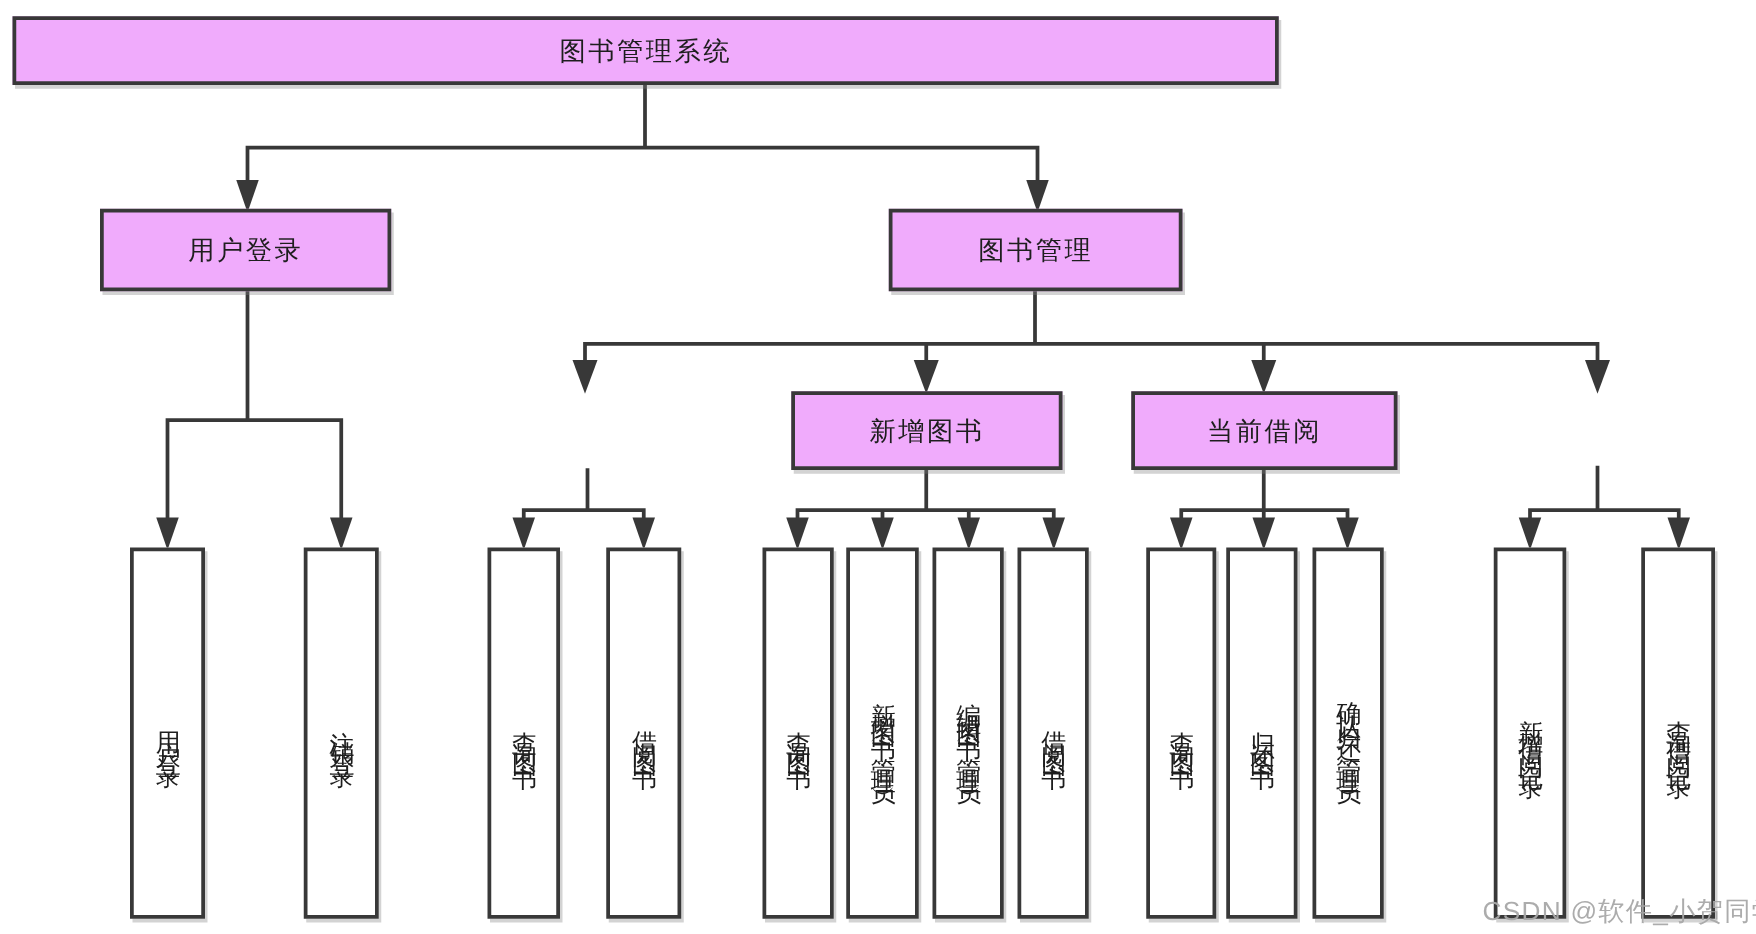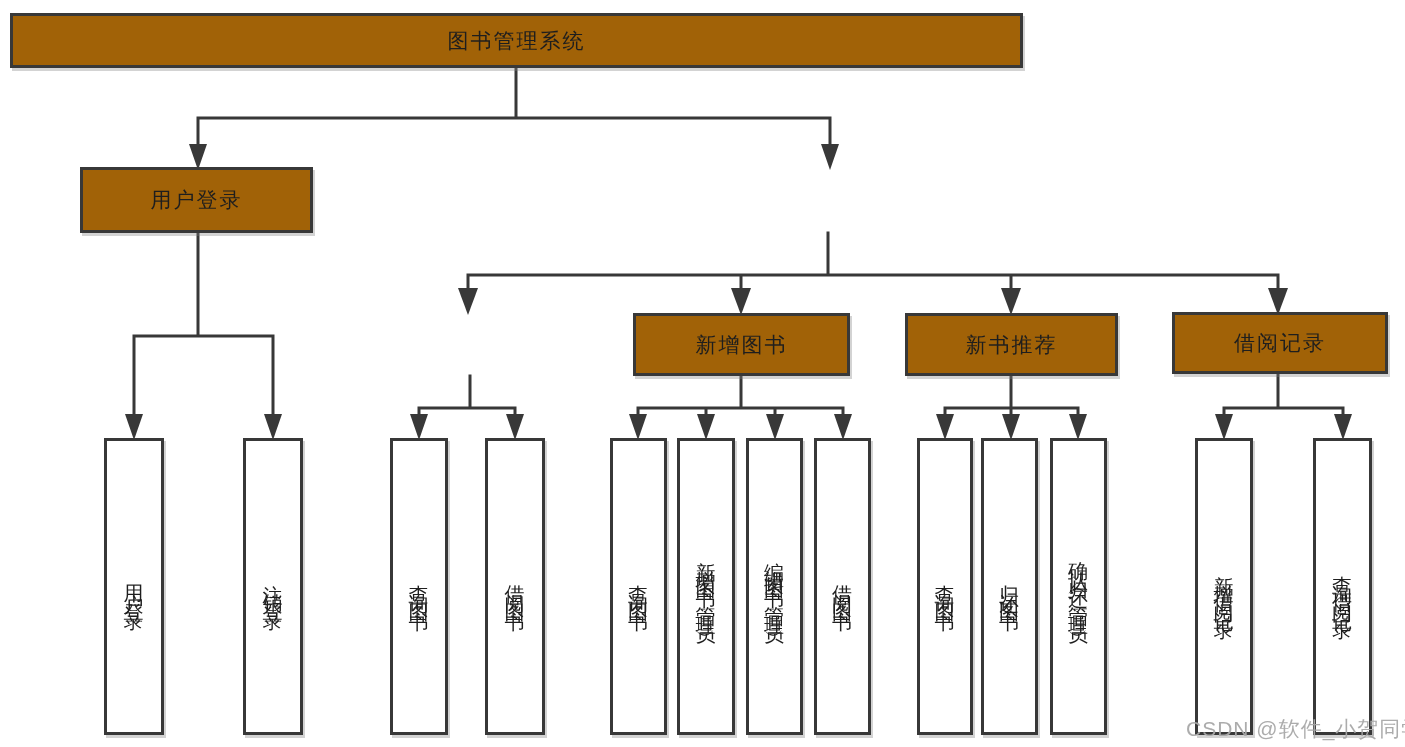--- a/index.html
+++ b/index.html
@@ -8,21 +8,21 @@
     width:1405px; height:747px;
     background:#ffffff;
     font-family:"Liberation Sans","DejaVu Sans",sans-serif;
     overflow:hidden;
   }
   #wires { position:absolute; left:0; top:0; width:1405px; height:747px; }
   .hbox {
     position:absolute;
     box-sizing:border-box;
     border:3px solid #383838;
-    background:#a16207;
+    background:#f0abfc;
     display:flex; align-items:center; justify-content:center;
     font-size:21px; letter-spacing:2px; color:#1e1e1e;
     box-shadow:2px 3px 0 rgba(130,130,130,0.35);
     z-index:2;
   }
   .leaf {
     position:absolute;
     top:438px; height:297px;
     box-sizing:border-box;
     border:3px solid #383838;
@@ -88,29 +88,29 @@
     </g>
   </svg>
 
   <div class="hbox" style="left:10px; top:13px; width:1013px; height:55px;">
     <span>图书管理系统</span>
   </div>
 
   <div class="hbox" style="left:80px; top:167px; width:233px; height:66px;">
     <span>用户登录</span>
   </div>
+  <div class="hbox" style="left:711px; top:167px; width:235px; height:66px;">
+    <span>图书管理</span>
+  </div>
 
   <div class="hbox" style="left:633px; top:313px; width:217px; height:63px;">
     <span>新增图书</span>
   </div>
   <div class="hbox" style="left:905px; top:313px; width:213px; height:63px;">
-    <span>新书推荐</span>
-  </div>
-  <div class="hbox" style="left:1172px; top:312px; width:216px; height:62px;">
-    <span>借阅记录</span>
+    <span>当前借阅</span>
   </div>
 
   <div class="leaf" style="left:104px; width:60px;">
     <span class="vtext">用户登录</span>
   </div>
   <div class="leaf" style="left:243px; width:60px;">
     <span class="vtext">注销登录</span>
   </div>
 
   <div class="leaf" style="left:390px; width:58px;">

